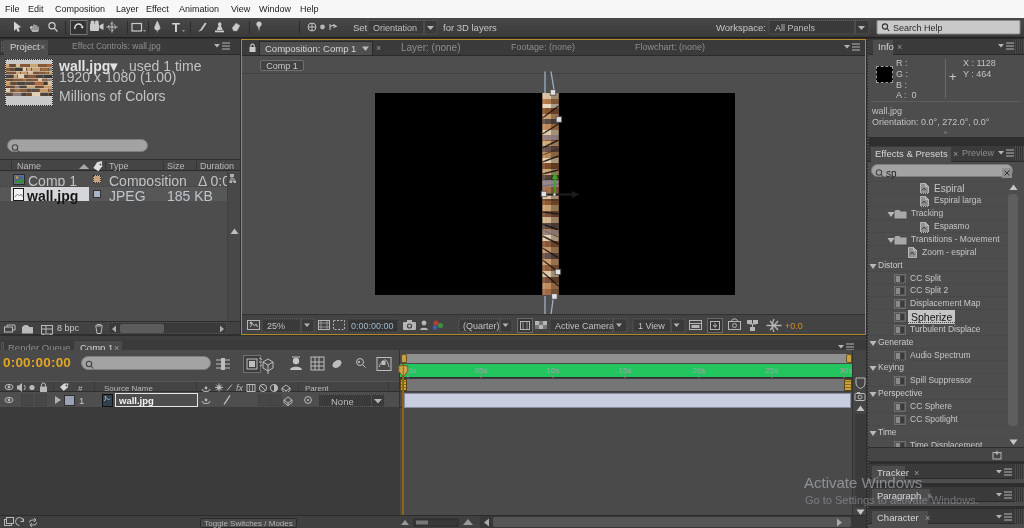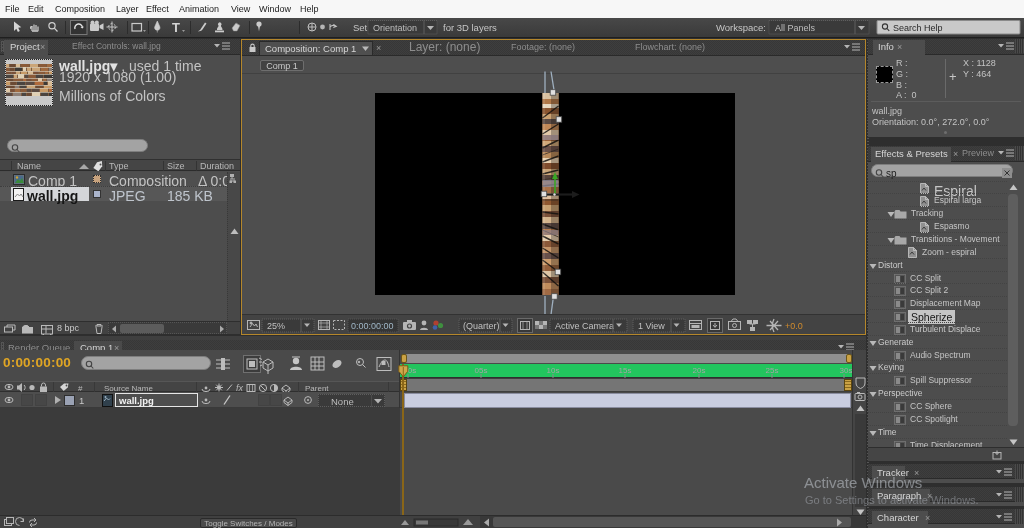--- a/index.html
+++ b/index.html
@@ -293,21 +293,21 @@
  <div class="ab chk" style="left:0;top:0;width:623px;height:16px;border-bottom:1px solid #2a2a2a">
   <svg class="ab" style="left:6px;top:3px" width="10" height="10">
         <rect x="1.5" y="4" width="6" height="5" fill="#c9c9c9"></rect>
         <path d="M2.8,4 v-1.2 a1.7,1.7 0 0 1 3.4,0 v1.2" fill="none" stroke="#c9c9c9" stroke-width="1.1"></path>
       </svg>
   <div class="tab" style="left:17px;width:114px;padding-left:5px;background:#4f4f4f;border:1px solid #2a2a2a">Composition: Comp 1</div>
   <svg class="ab" style="left:119px;top:5px" width="12" height="8">
         <path d="M1,1.5 l7,0 -3.5,4.5 z" fill="#b9b9b9"></path>
       </svg>
   <span class="ab" style="left:134px;top:1px;font-size:9px;color:#999;line-height:15px">×</span>
-  <span class="ab dm" style="left:167px;top:1px;line-height:13px;font-size:12px;white-space:nowrap">Layer: (none)</span>
+  <span class="ab dm" style="left:159px;top:1px;line-height:13px;font-size:10px;white-space:nowrap">Layer: (none)</span>
   <span class="ab dm" style="left:269px;top:1px;line-height:13px;font-size:9px;white-space:nowrap">Footage: (none)</span>
   <span class="ab dm" style="left:393px;top:1px;line-height:13px;font-size:9px;white-space:nowrap">Flowchart: (none)</span>
   <svg class="ab" style="left:602px;top:3px" width="16" height="9">
         <path d="M0,2 l6,0 -3,3.5 z" fill="#b5b5b5"></path>
         <path d="M8,1 h8 M8,4 h8 M8,7 h8" stroke="#b5b5b5"></path>
       </svg>
  </div>
 
  <div class="ab" style="left:18px;top:20px;width:44px;height:11px;background:#424242;border:1px solid #6e6e6e;border-radius:2px;color:#c9c9c9;font-size:9px;line-height:10px;text-align:center">Comp 1</div>
  <div class="ab" style="left:0;top:33px;width:623px;height:1px;background:#414141"></div>
@@ -487,21 +487,21 @@
         </g>
    <text x="543" y="13.5" font-size="9" fill="#cf8a2d">+0.0</text>
   </svg>
  </div>
 </div>
 
 <div class="ab" style="left:866.5px;top:39px;width:2px;height:489px;background:repeating-linear-gradient(#555 0 1px,#2e2e2e 1px 3px)"></div>
 
 <div class="ab panel" style="left:868px;top:39px;width:156px;height:98px">
  <div class="ab chk" style="left:0;top:0;width:156px;height:16px;border-bottom:1px solid #2a2a2a">
-  <div class="tab" style="left:5px;width:52px;padding-left:5px">Info</div>
+  <div class="tab" style="left:5px;width:20px;padding-left:5px">Info</div>
   <span class="ab" style="left:29px;top:1px;font-size:9px;color:#999;line-height:15px">×</span>
   <svg class="ab" style="left:130px;top:3px" width="16" height="9">
         <path d="M0,2 l6,0 -3,3.5 z" fill="#b5b5b5"></path>
         <path d="M8,1 h8 M8,4 h8 M8,7 h8" stroke="#b5b5b5"></path>
       </svg>
   <div class="ab" style="left:147px;top:0;width:9px;height:14px;background:repeating-linear-gradient(90deg,#4a4a4a 0 1px,#333 1px 2px)"></div>
  </div>
  <div class="ab" style="left:8px;top:27px;width:17px;height:17px;background:#000;border:1px dashed #999"></div>
  <div class="ab t10 md" style="left:28px;top:19px;line-height:10.8px;font-size:9px">R :<br>G :<br>B :<br>A :&nbsp;&nbsp;0</div>
  <div class="ab" style="left:77px;top:20px;width:1px;height:39px;background:#6a6a6a"></div>
@@ -532,21 +532,21 @@
         <rect x="130" y="1" width="10" height="10" fill="#8e8e8e"></rect>
         <path d="M132.5,3.5 l5,5 m0,-5 l-5,5" stroke="#333"></path>
       </svg>
  </div>
  <div class="ab" style="left:0;top:34.5px;width:139px;height:13px;border-top:1px dotted #434343">
       <svg class="ab" style="left:51px;top:1.5px" width="11" height="11">
         <path d="M1.5,0.5 h5 l3,3 v7 h-8 z" fill="#909090" stroke="#c9c9c9" stroke-width="0.8"></path>
         <path d="M6.5,0.5 v3 h3" fill="none" stroke="#c9c9c9" stroke-width="0.8"></path>
         <path d="M3,7.5 l2,-2.5 2,2.5" stroke="#3a3a3a" fill="none"></path>
       </svg>
-      <span class="ab" style="left:66px;top:1px;color:#c6c6c6;font-size:14px;white-space:nowrap">Espiral</span>
+      <span class="ab" style="left:66px;top:1px;color:#c6c6c6;font-size:10px;white-space:nowrap">Espiral</span>
     </div>
 <div class="ab" style="left:0;top:47.4px;width:139px;height:13px;border-top:1px dotted #434343">
       <svg class="ab" style="left:51px;top:1.5px" width="11" height="11">
         <path d="M1.5,0.5 h5 l3,3 v7 h-8 z" fill="#909090" stroke="#c9c9c9" stroke-width="0.8"></path>
         <path d="M6.5,0.5 v3 h3" fill="none" stroke="#c9c9c9" stroke-width="0.8"></path>
         <path d="M3,7.5 l2,-2.5 2,2.5" stroke="#3a3a3a" fill="none"></path>
       </svg>
       <span class="ab" style="left:66px;top:1px;color:#c6c6c6;font-size:8.5px;white-space:nowrap">Espiral larga</span>
     </div>
 <div class="ab" style="left:0;top:60.2px;width:139px;height:13px;border-top:1px dotted #434343">

